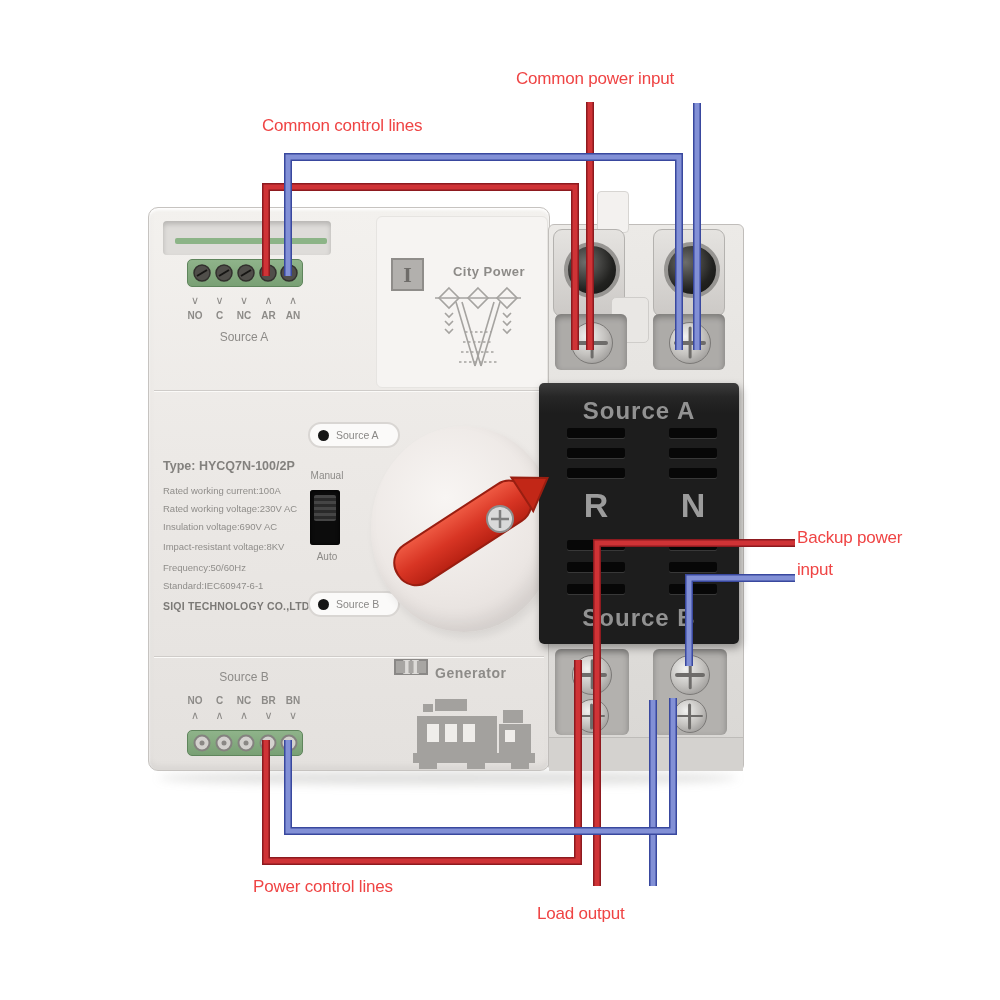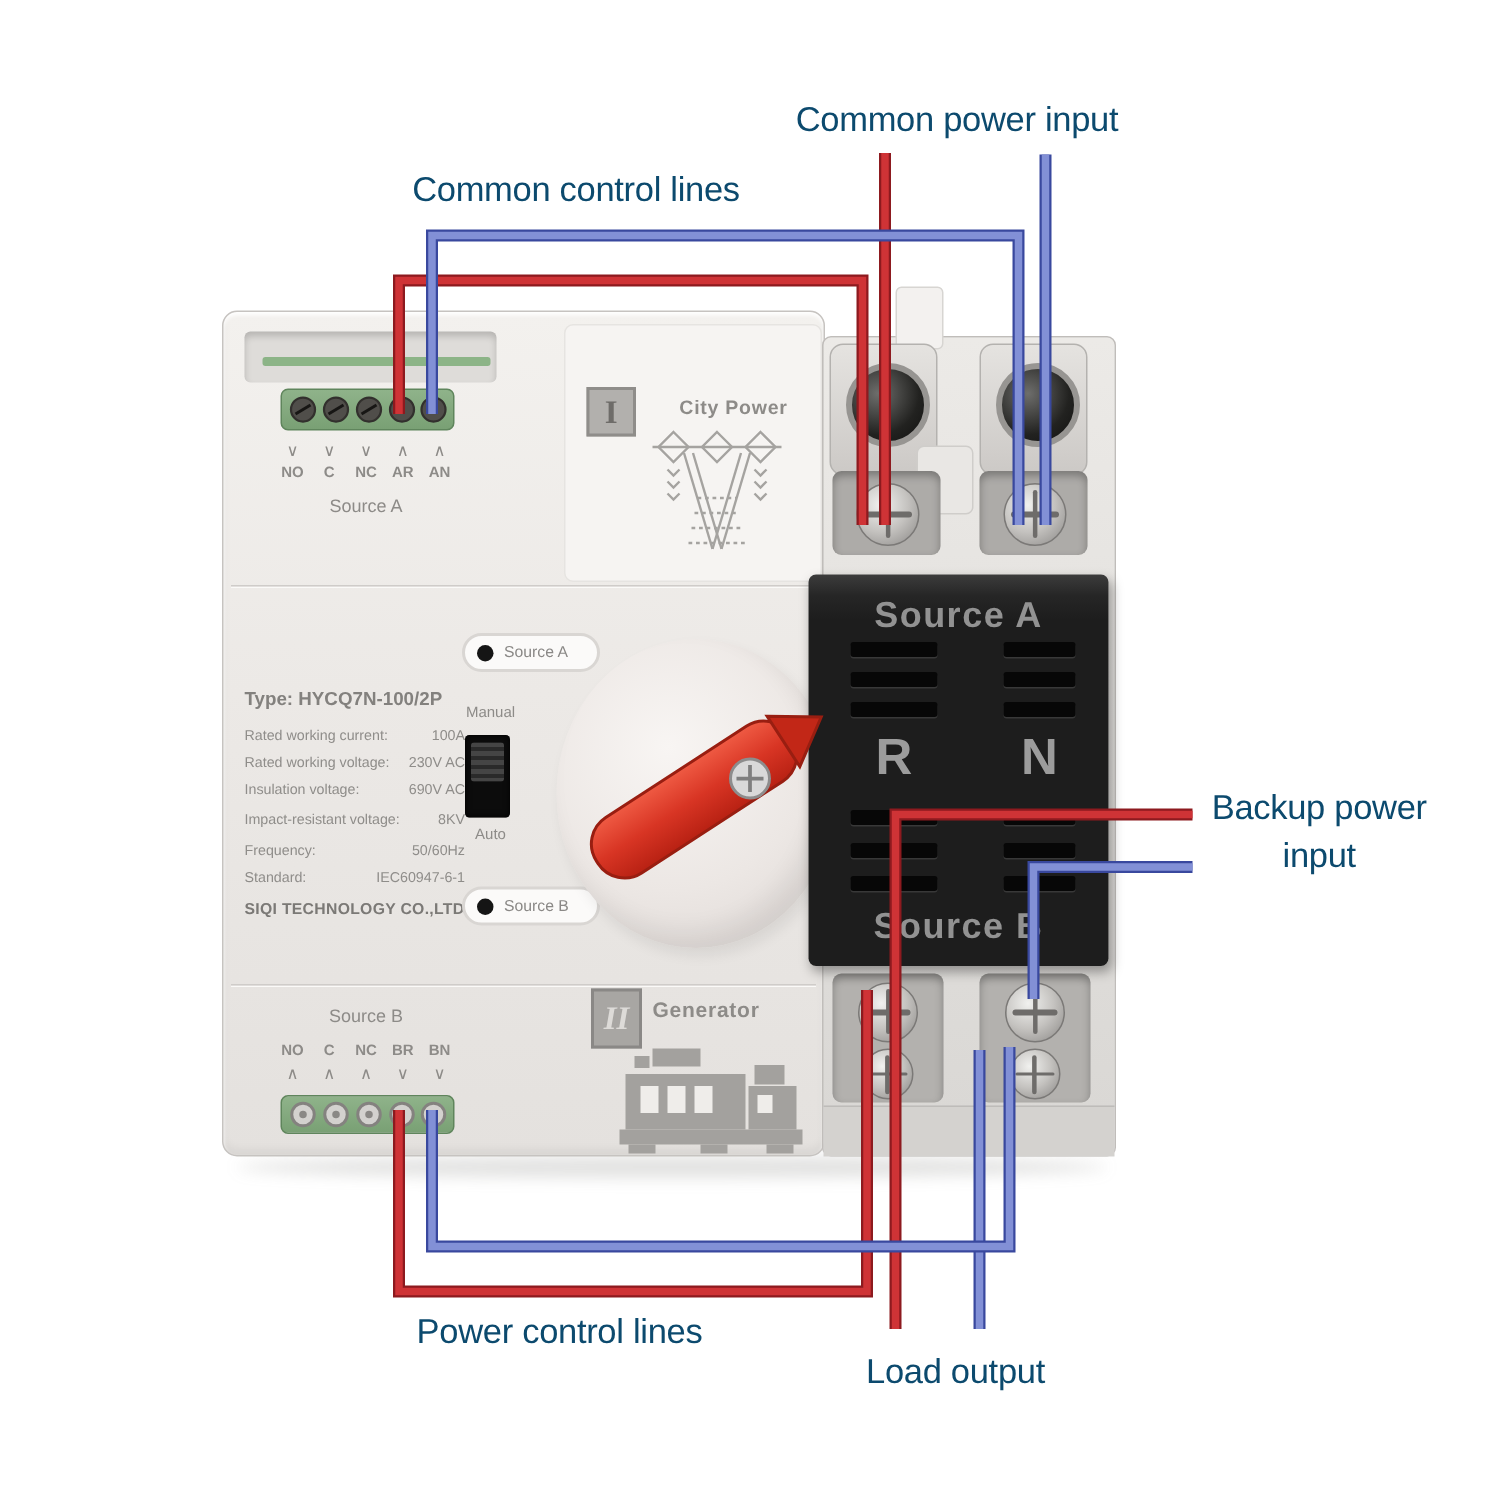--- a/index.html
+++ b/index.html
@@ -5,22 +5,22 @@
   :root{
     --wire-red:#cf3336; --wire-red-dark:#8d1a1f;
     --wire-blue:#8290d6; --wire-blue-dark:#39489e;
     --cover-bg:#1d1d1d; --cover-text:#929292;
     --case-text:#8d8b88;
   }
   html,body{margin:0;padding:0;background:#fff;}
   #scene{position:relative;width:1000px;height:1000px;background:#ffffff;
          font-family:"Liberation Sans",sans-serif;overflow:hidden;}
   .abs{position:absolute;}
-  .lbl{position:absolute;color:#0c4a6e;font-size:23px;font-weight:500;
-       text-align:center;letter-spacing:-0.2px;line-height:32px;}
+  .lbl{position:absolute;color:#ef4444;font-size:17px;font-weight:500;
+       letter-spacing:-0.2px;line-height:32px;}
   
   #module-left{left:148px;top:207px;width:400px;height:562px;
     background:linear-gradient(180deg,#f3f1ee 0%,#ece9e6 45%,#e4e1de 100%);
     border:1px solid #c6c3c0;border-radius:10px;
     box-shadow:inset 0 2px 3px #fff, inset 0 -4px 6px rgba(0,0,0,.05);}
   #module-right{left:548px;top:224px;width:194px;height:545px;
     background:linear-gradient(180deg,#eceae7,#d9d7d4);
     border:1px solid #c0bdba;border-radius:6px;}
   #device-shadow{left:158px;top:771px;width:580px;height:14px;border-radius:50%;
     background:rgba(120,118,115,.22);filter:blur(5px);}
@@ -44,21 +44,21 @@
     border-radius:14px;display:flex;align-items:center;box-sizing:border-box;}
   .oval-ind .led{width:11px;height:11px;border-radius:50%;background:#151515;margin:0 7px 0 8px;}
   .oval-ind .t{font-size:10.5px;color:#8a8886;}
   #slider{left:161px;top:282px;width:30px;height:55px;background:#0c0c0c;border-radius:3px;
     box-shadow:inset 0 0 4px #000;}
   #slider .knob{position:absolute;left:4px;top:5px;width:22px;height:26px;background:#353535;
     border-radius:2px;background-image:repeating-linear-gradient(180deg,#454545 0 3px,#2a2a2a 3px 6px);}
   #knob{left:222px;top:218px;width:186px;height:206px;border-radius:50%;
     background:radial-gradient(circle at 40% 35%,#f8f5f3 0%,#ece7e4 55%,#dcd6d3 100%);
     box-shadow:inset -8px -10px 16px rgba(0,0,0,.07), 3px 5px 9px rgba(0,0,0,.07);}
-  .spec-row{position:absolute;left:14px;width:147px;display:flex;justify-content:space-between;
+  .spec-row{position:absolute;left:14px;width:147px;display:flex;justify-content:flex-start;
     font-size:9.5px;color:#8f8d8a;}
   #csq{left:28px;top:200px;font-size:38px;font-weight:bold;letter-spacing:3px;color:#a09e9b;
     text-shadow:1px 1px 0 #d8d6d3, 2px 2px 2px rgba(0,0,0,.18);}
   #csq sup{font-size:11px;letter-spacing:0;}
   
   .tower{top:4px;width:70px;height:86px;border-radius:9px;
     background:linear-gradient(180deg,#e5e3e0,#ccc9c6);border:1px solid #b4b2af;}
   .tower .hole{position:absolute;left:10px;top:12px;width:48px;height:48px;border-radius:50%;
     background:radial-gradient(circle at 36% 34%,#6e6e6c 0%,#222220 62%,#111110 100%);
     border:4px solid #979592;}
@@ -233,21 +233,21 @@
             <circle cx="101" cy="12" r="7.5"></circle>
         </g>
         <g fill="#8a8885">
           <circle cx="14" cy="12" r="2.5"></circle>
             <circle cx="36" cy="12" r="2.5"></circle>
             <circle cx="58" cy="12" r="2.5"></circle>
         </g>
       </svg>
     </div>
 
-    <div class="abs numeral-box light" style="left:245px;top:451px;width:34px;height:40px;font-style:italic;">
+    <div class="abs numeral-box light" style="left:245px;top:451px;width:34px;height:16px;">
         <span>II</span>
       </div>
     <div class="abs print" style="left:286px;top:457px;width:112px;text-align:left;font-size:14px;font-weight:bold;letter-spacing:.5px;">Generator</div>
     <svg class="abs" style="left:262px;top:488px;" width="132" height="76" viewBox="0 0 132 76">
       <g fill="#a3a19e">
         <rect x="12" y="8" width="10" height="8"></rect>
           <rect x="24" y="3" width="32" height="12"></rect>
         <rect x="6" y="20" width="80" height="37"></rect>
         <rect x="92" y="14" width="20" height="13"></rect>
         <rect x="88" y="28" width="32" height="29"></rect>

